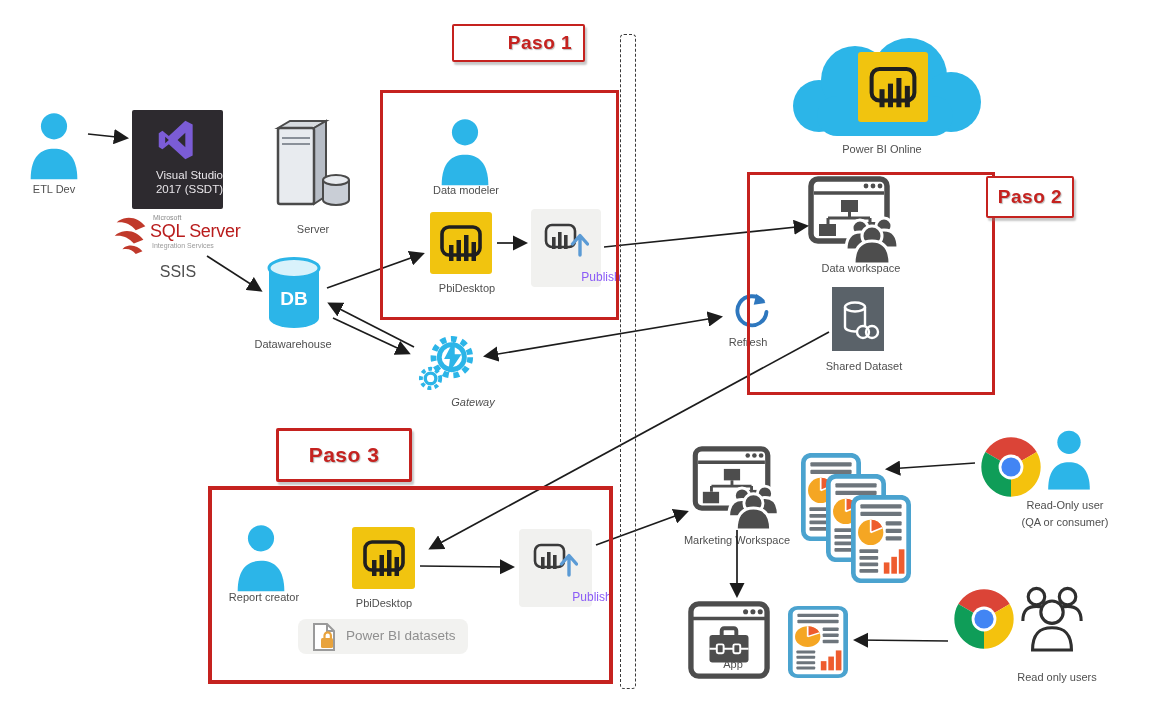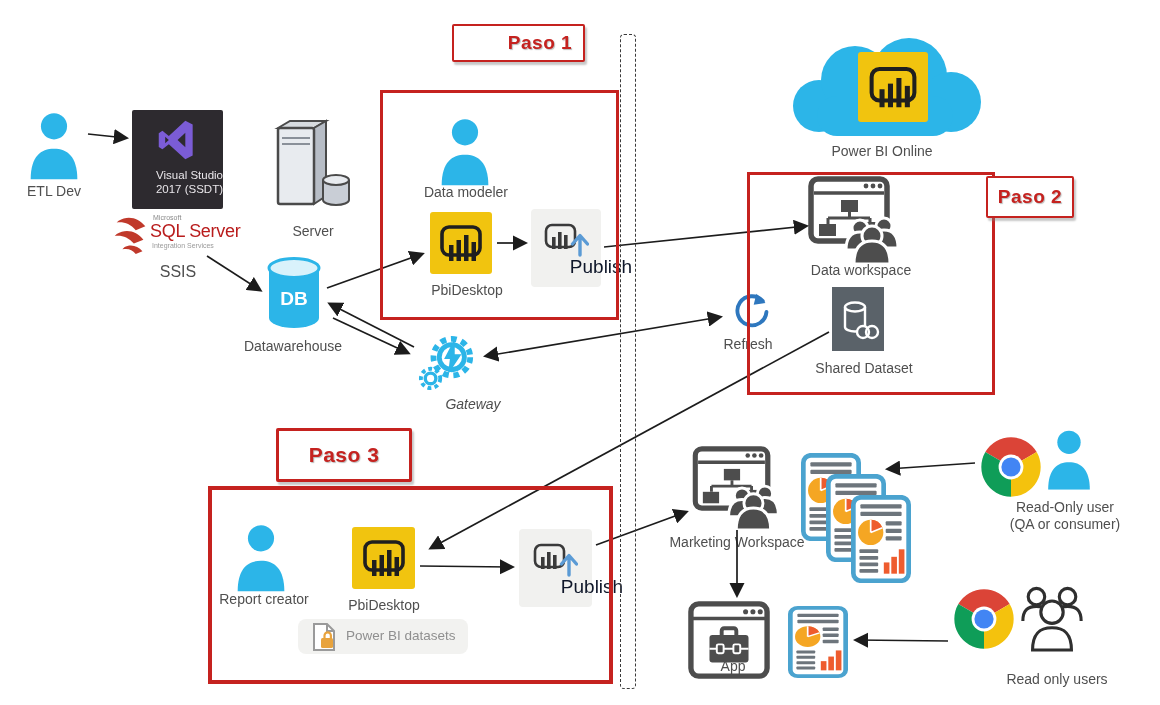--- a/index.html
+++ b/index.html
@@ -1,31 +1,31 @@
 <!DOCTYPE html>
 <html><head>
 <meta charset="utf-8">
 <style>
   html,body{margin:0;padding:0;background:#fff;}
   #canvas{position:relative;width:1160px;height:705px;background:#fff;overflow:hidden;
           font-family:"Liberation Sans",sans-serif;}
   .abs{position:absolute;}
-  .lbl{position:absolute;font-size:14px;color:#4f4f4f;white-space:nowrap;
+  .lbl{position:absolute;font-size:11px;color:#4f4f4f;white-space:nowrap;
        transform:translateX(-50%);text-align:center;}
   .paso-tag{position:absolute;border:2.5px solid #C5221F;background:#fff;border-radius:2px;
             box-shadow:2px 3px 2px rgba(130,130,130,.45);display:flex;align-items:center;justify-content:center;
             color:#C5221F;font-weight:bold;font-size:19px;letter-spacing:.5px;
             text-shadow:1px 1px 1px rgba(120,120,120,.5);z-index:6;}
   .paso-box{position:absolute;border:3px solid #C5221F;background:transparent;z-index:5;pointer-events:none;}
   .divider{position:absolute;left:620px;top:34px;width:14px;height:653px;
            border:1.6px dashed #3a3a3a;border-radius:4px;z-index:4;}
   .yellowbox{position:absolute;background:#F1C40F;border-radius:3px;display:flex;
              align-items:center;justify-content:center;}
   .publishbox{position:absolute;background:#F1F1EF;border-radius:4px;text-align:center;}
-  .publishbox .plabel{position:absolute;bottom:9px;width:100%;font-size:19px;color:#0f172a;}
+  .publishbox .plabel{position:absolute;bottom:3px;width:100%;font-size:12px;color:#8b5cf6;}
   .vsbox{position:absolute;background:#2D2A2F;border-radius:2px;text-align:center;color:#E9E6EA;}
   .vsbox .vtxt{font-size:11.5px;line-height:1.25;}
   .pillbox{position:absolute;background:#F2F2F0;border-radius:8px;}
   .pillbox .ptxt{position:absolute;left:48px;top:9px;font-size:13.5px;color:#8f8f8f;white-space:nowrap;}
   .dbtext{position:absolute;color:#fff;font-weight:bold;font-size:19px;transform:translateX(-50%);}
   svg{display:block;}
   #wires{position:absolute;left:0;top:0;z-index:3;pointer-events:none;}
 </style>
 </head>
 <body>

